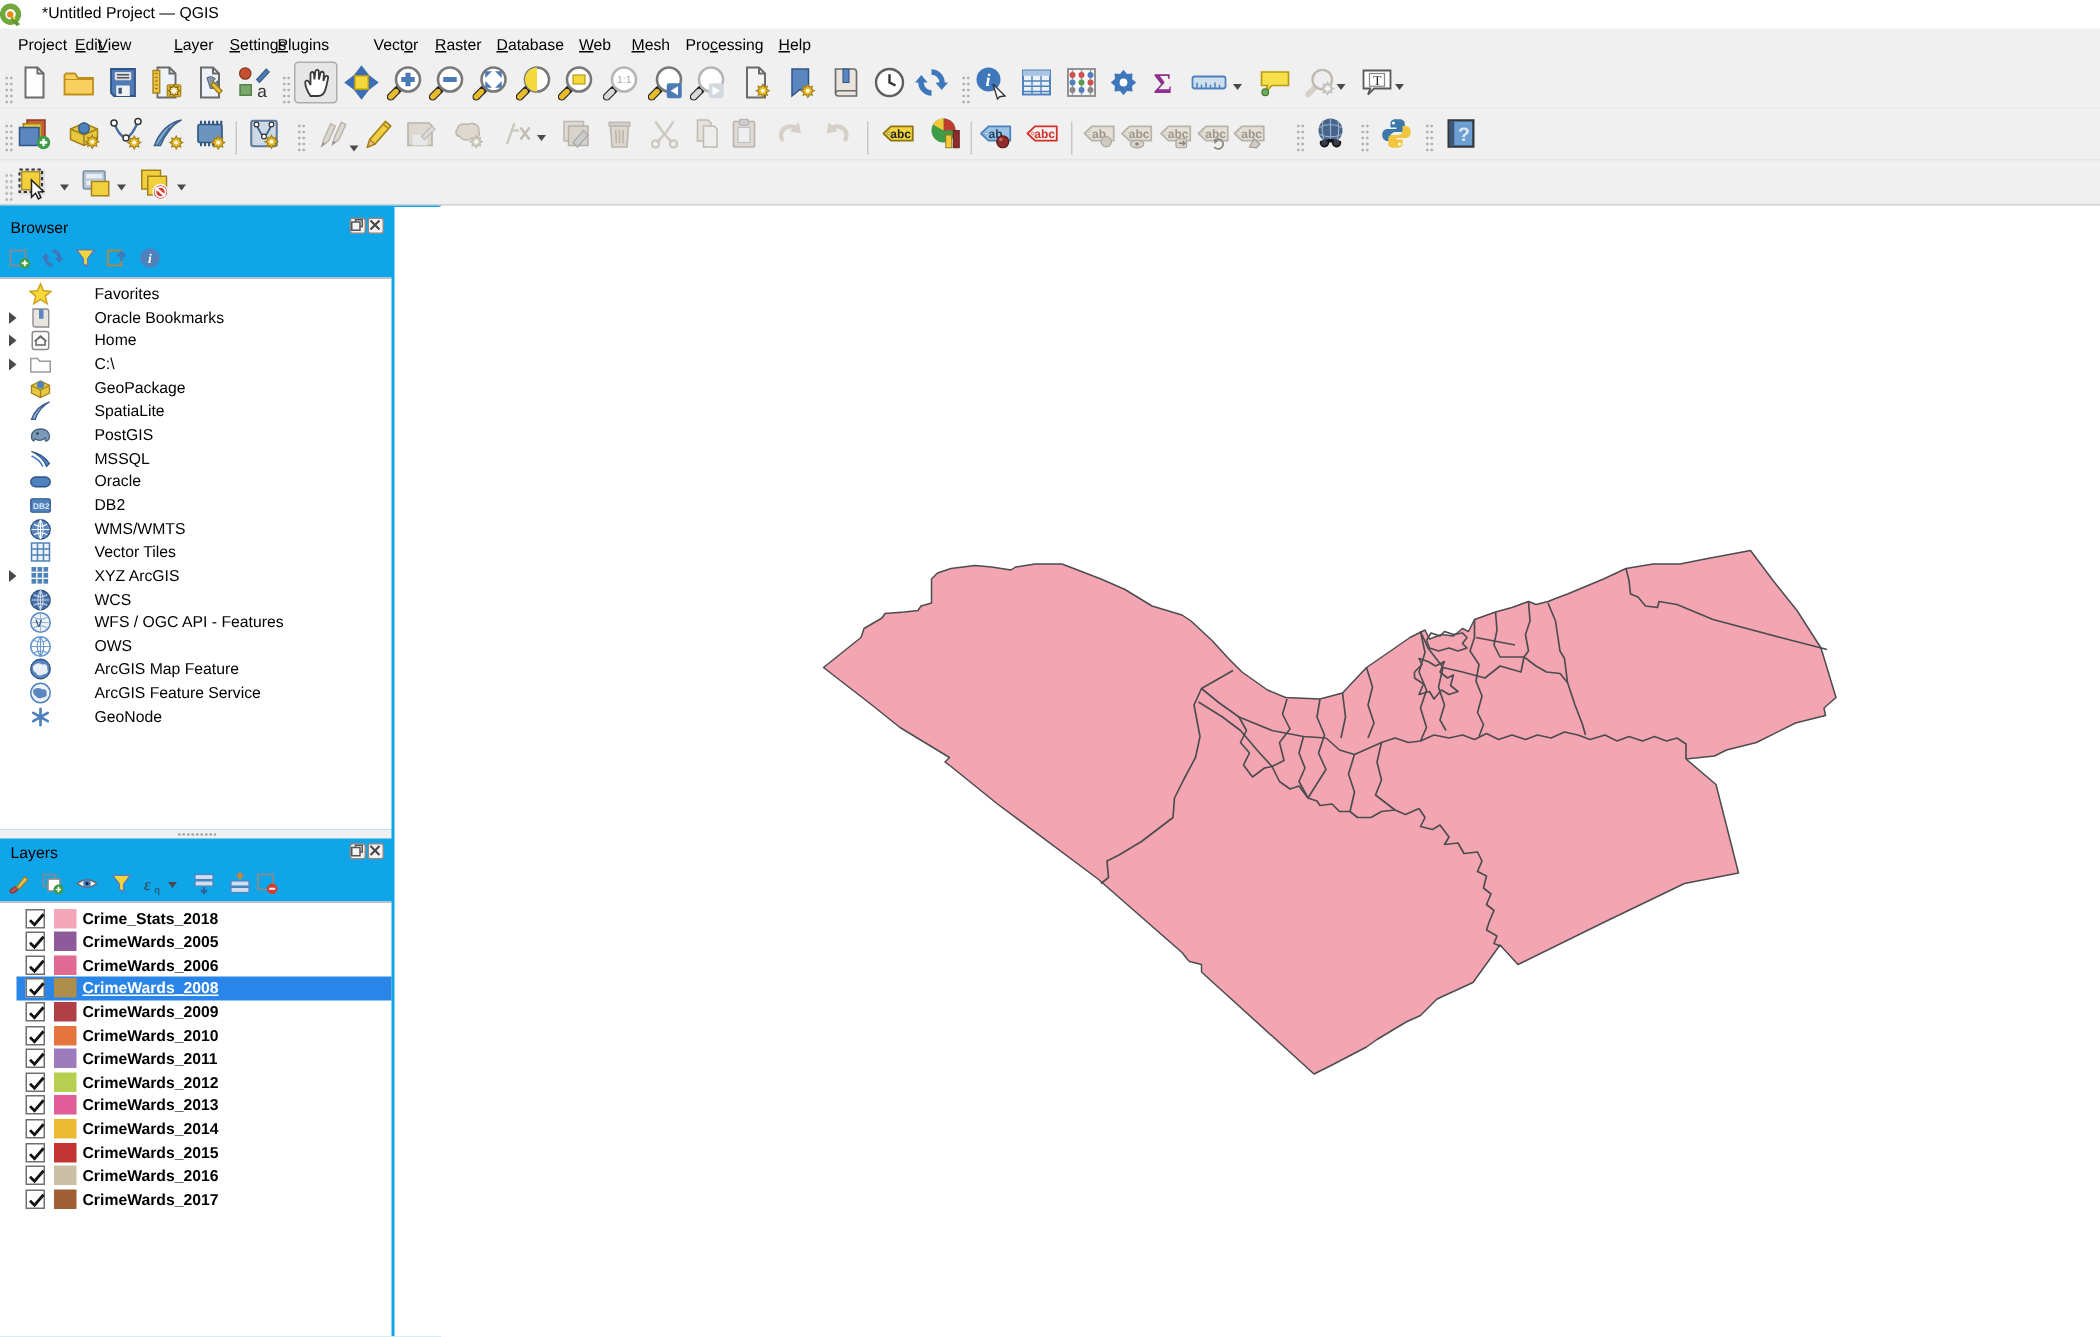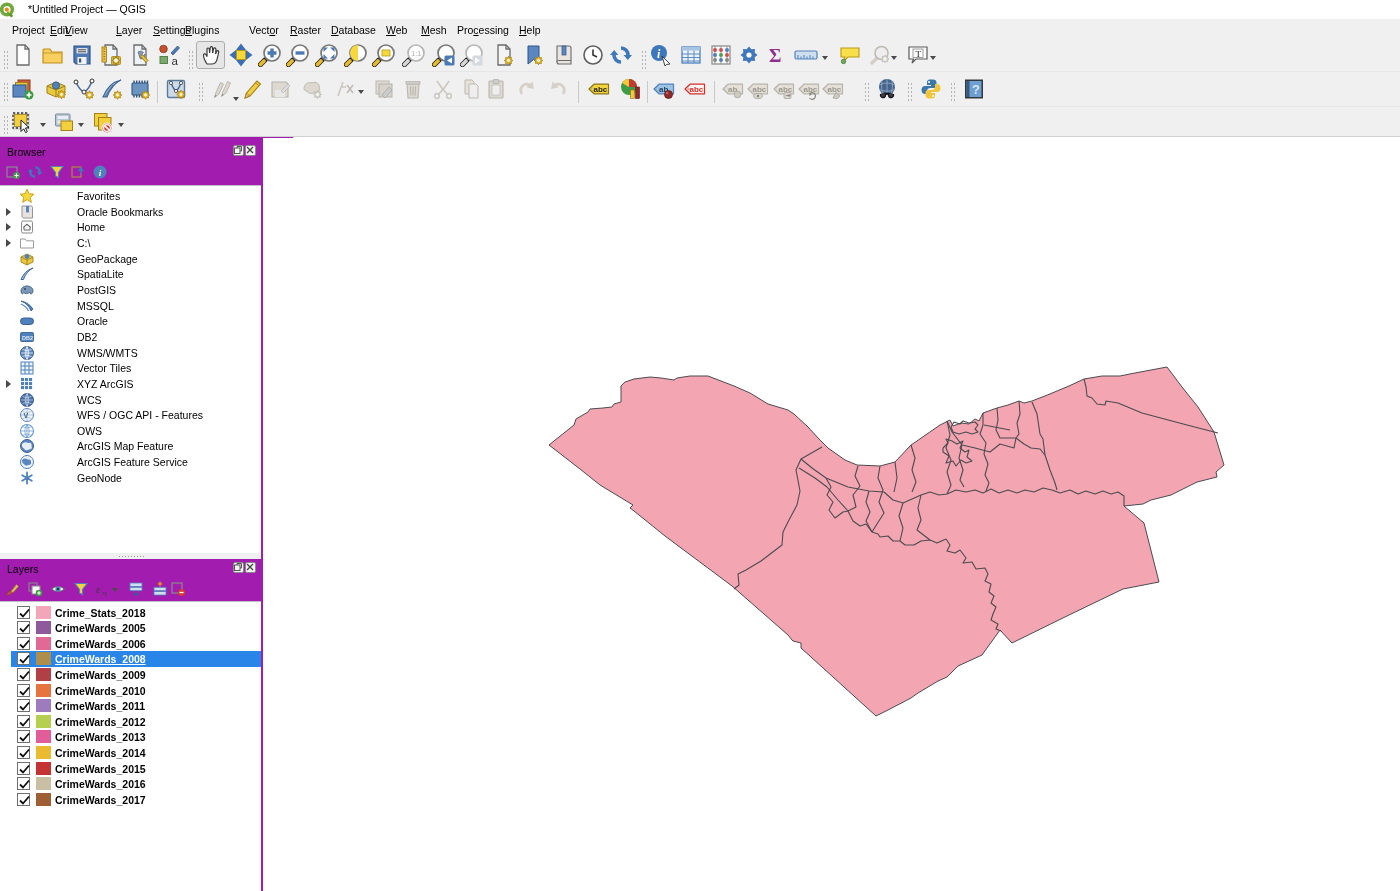--- a/index.html
+++ b/index.html
@@ -10,29 +10,29 @@
 #menubar { position:absolute; left:0; top:19px; width:1400px; height:20px; background:#f0f0f0; font-size:10.5px; color:#000; }
 #menubar span.mi { position:absolute; top:5px; }
 .tbrow { position:absolute; left:0; width:1400px; background:#f0f0f0; }
 #tb1 { top:39px; height:32px; }
 #tb2 { top:71px; height:35px; box-shadow:inset 0 1px 0 #e6e6e6; }
 #tb3 { top:106px; height:31px; box-shadow:inset 0 1px 0 #e6e6e6; border-bottom:1px solid #d0d0d2; }
 .ic { position:absolute; width:24px; height:24px; }
 .sep { position:absolute; width:1px; height:22px; background:#c8c8c8; }
 .grip { position:absolute; width:6px; height:21px; background-image:radial-gradient(circle, #b4b4b4 0.9px, rgba(0,0,0,0) 1.1px); background-size:3px 4px; background-position:0 1px; }
 .drop { position:absolute; width:0; height:0; border-left:3.5px solid transparent; border-right:3.5px solid transparent; border-top:4.5px solid #4a4a4a; }
-#dock { position:absolute; left:0; top:137px; width:294px; height:754px; background:#a21caf; border-right:1px solid #c8c8c8; }
+#dock { position:absolute; left:0; top:137px; width:294px; height:754px; background:#0ea5e9; border-right:1px solid #c8c8c8; }
 .panelhead { position:relative; height:17px; }
 .panelhead .pt { position:absolute; left:7px; top:4px; font-size:10.5px; color:#000; }
 .pbtn { position:absolute; width:11px; height:11px; border:1px solid #8a8a8a; border-radius:2px; background:#f4f4f4; }
 .pbtn svg { position:absolute; left:-1px; top:-1px; }
 #browser { position:absolute; left:0; top:5px; width:261px; height:411px; }
 #btree { position:absolute; left:0; top:43px; width:261px; height:368px; background:#fff; border-top:1px solid #c0c0c0; font-size:10.5px; }
 .trow { position:absolute; left:0; height:16px; white-space:nowrap; }
-.trow .lbl { position:absolute; left:52px; top:2px; color:#000;padding-left:25px; }
+.trow .lbl { position:absolute; left:38px; top:2px; color:#000;padding-left:25px; }
 .trow .tic { position:absolute; left:19px; top:0px; width:16px; height:16px; }
 .trow .exp { position:absolute; left:6px; top:4px; width:0; height:0; border-top:4px solid transparent; border-bottom:4px solid transparent; border-left:5px solid #4a4a4a; }
 #splitter { position:absolute; left:0; top:416px; width:261px; height:6px; background:#f0f0f0; }
 #splitter .dots { position:absolute; left:118px; top:2px; width:26px; height:2px; background-image:radial-gradient(circle,#9a9a9a 0.8px,rgba(0,0,0,0) 1px); background-size:3px 3px; }
 #layers { position:absolute; left:0; top:422px; width:261px; height:332px; }
 #llist { position:absolute; left:0; top:42px; width:261px; height:290px; background:#fff; border-top:1px solid #c0c0c0;padding-left:24px; }
 .lrow { position:absolute; left:0; width:261px; height:16px; }
 .lrow span { z-index:2; }
 .lrow .cb { position:absolute; left:17px; top:1.5px; width:13px; height:13px; background:#fff; border:1px solid #707070; }
 .lrow .cb svg { position:absolute; left:-1px; top:-1px; }

